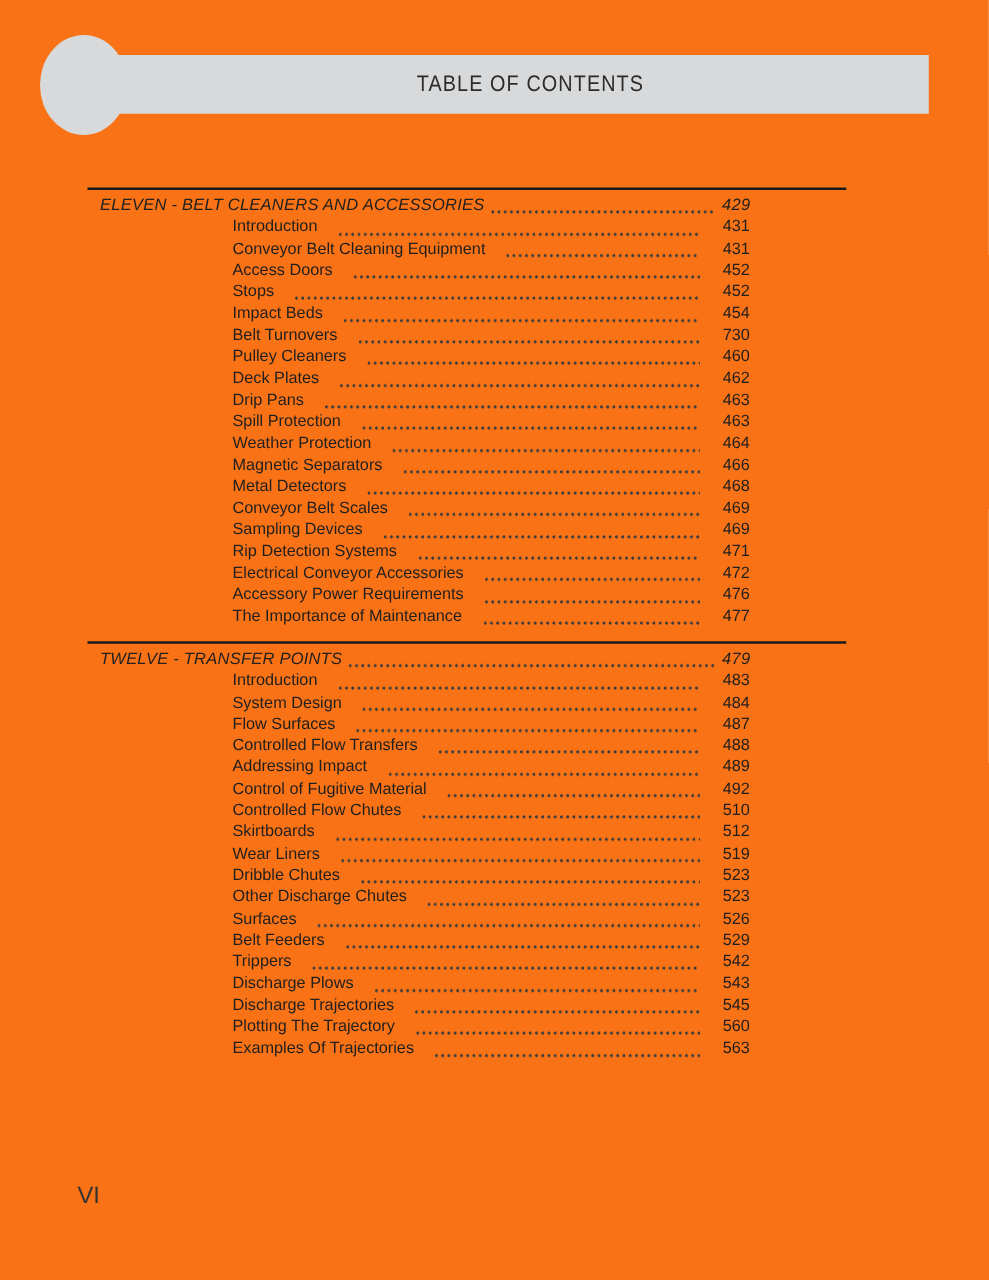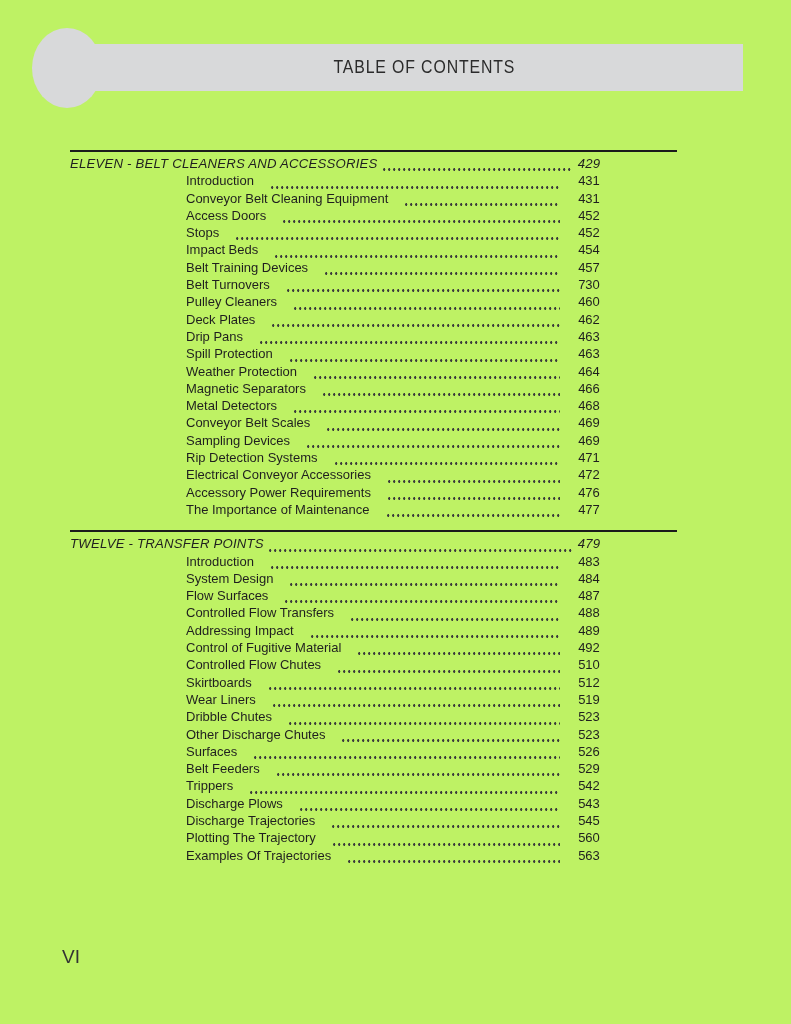--- a/index.html
+++ b/index.html
@@ -5,21 +5,21 @@
   html, body { margin: 0; padding: 0; }
   body {
     width: 791px; height: 1024px;
     background: #ffffff;
     font-family: "Liberation Sans", sans-serif;
     color: #1f1f1f;
   }
   .page {
     position: relative;
     width: 791px; height: 1024px;
-    background: #bef264;
+    background: #f97316;
     overflow: hidden;
   }
 
   
   .banner-circle {
     position: absolute;
     left: 32px; top: 28px;
     width: 70px; height: 80px;
     border-radius: 50%;
     background: #d8d9da;
@@ -60,20 +60,21 @@
     display: flex;
     align-items: baseline;
     height: 17.3px;
     font-size: 13px;
     color: #1f1f1f;
   }
   .row.title {
     font-style: italic;
     font-size: 13.2px;
     letter-spacing: 0.2px;
+    margin-left: 10px;
   }
   .row.entry { padding-left: 116px; gap: 12px; }
   .label { white-space: nowrap; }
   .leader {
     flex: 1;
     align-self: flex-end;
     height: 3px;
     margin: 0 4px 2px 5px;
     background-image: radial-gradient(circle at 1.2px 1.5px, #3c3c3c 1.05px, transparent 1.4px);
     background-size: 5px 3px;
@@ -137,25 +138,20 @@
     <span class="leader"></span>
     <span class="pagenum entry-page">452</span>
   </div>
 
   <div class="row entry">
     <span class="label entry-label">Impact Beds</span>
     <span class="leader"></span>
     <span class="pagenum entry-page">454</span>
   </div>
 
-  <div class="row entry">
-    <span class="label entry-label">Belt Training Devices</span>
-    <span class="leader"></span>
-    <span class="pagenum entry-page">457</span>
-  </div>
 
   <div class="row entry">
     <span class="label entry-label">Belt Turnovers</span>
     <span class="leader"></span>
     <span class="pagenum entry-page">730</span>
   </div>
 
   <div class="row entry">
     <span class="label entry-label">Pulley Cleaners</span>
     <span class="leader"></span>

